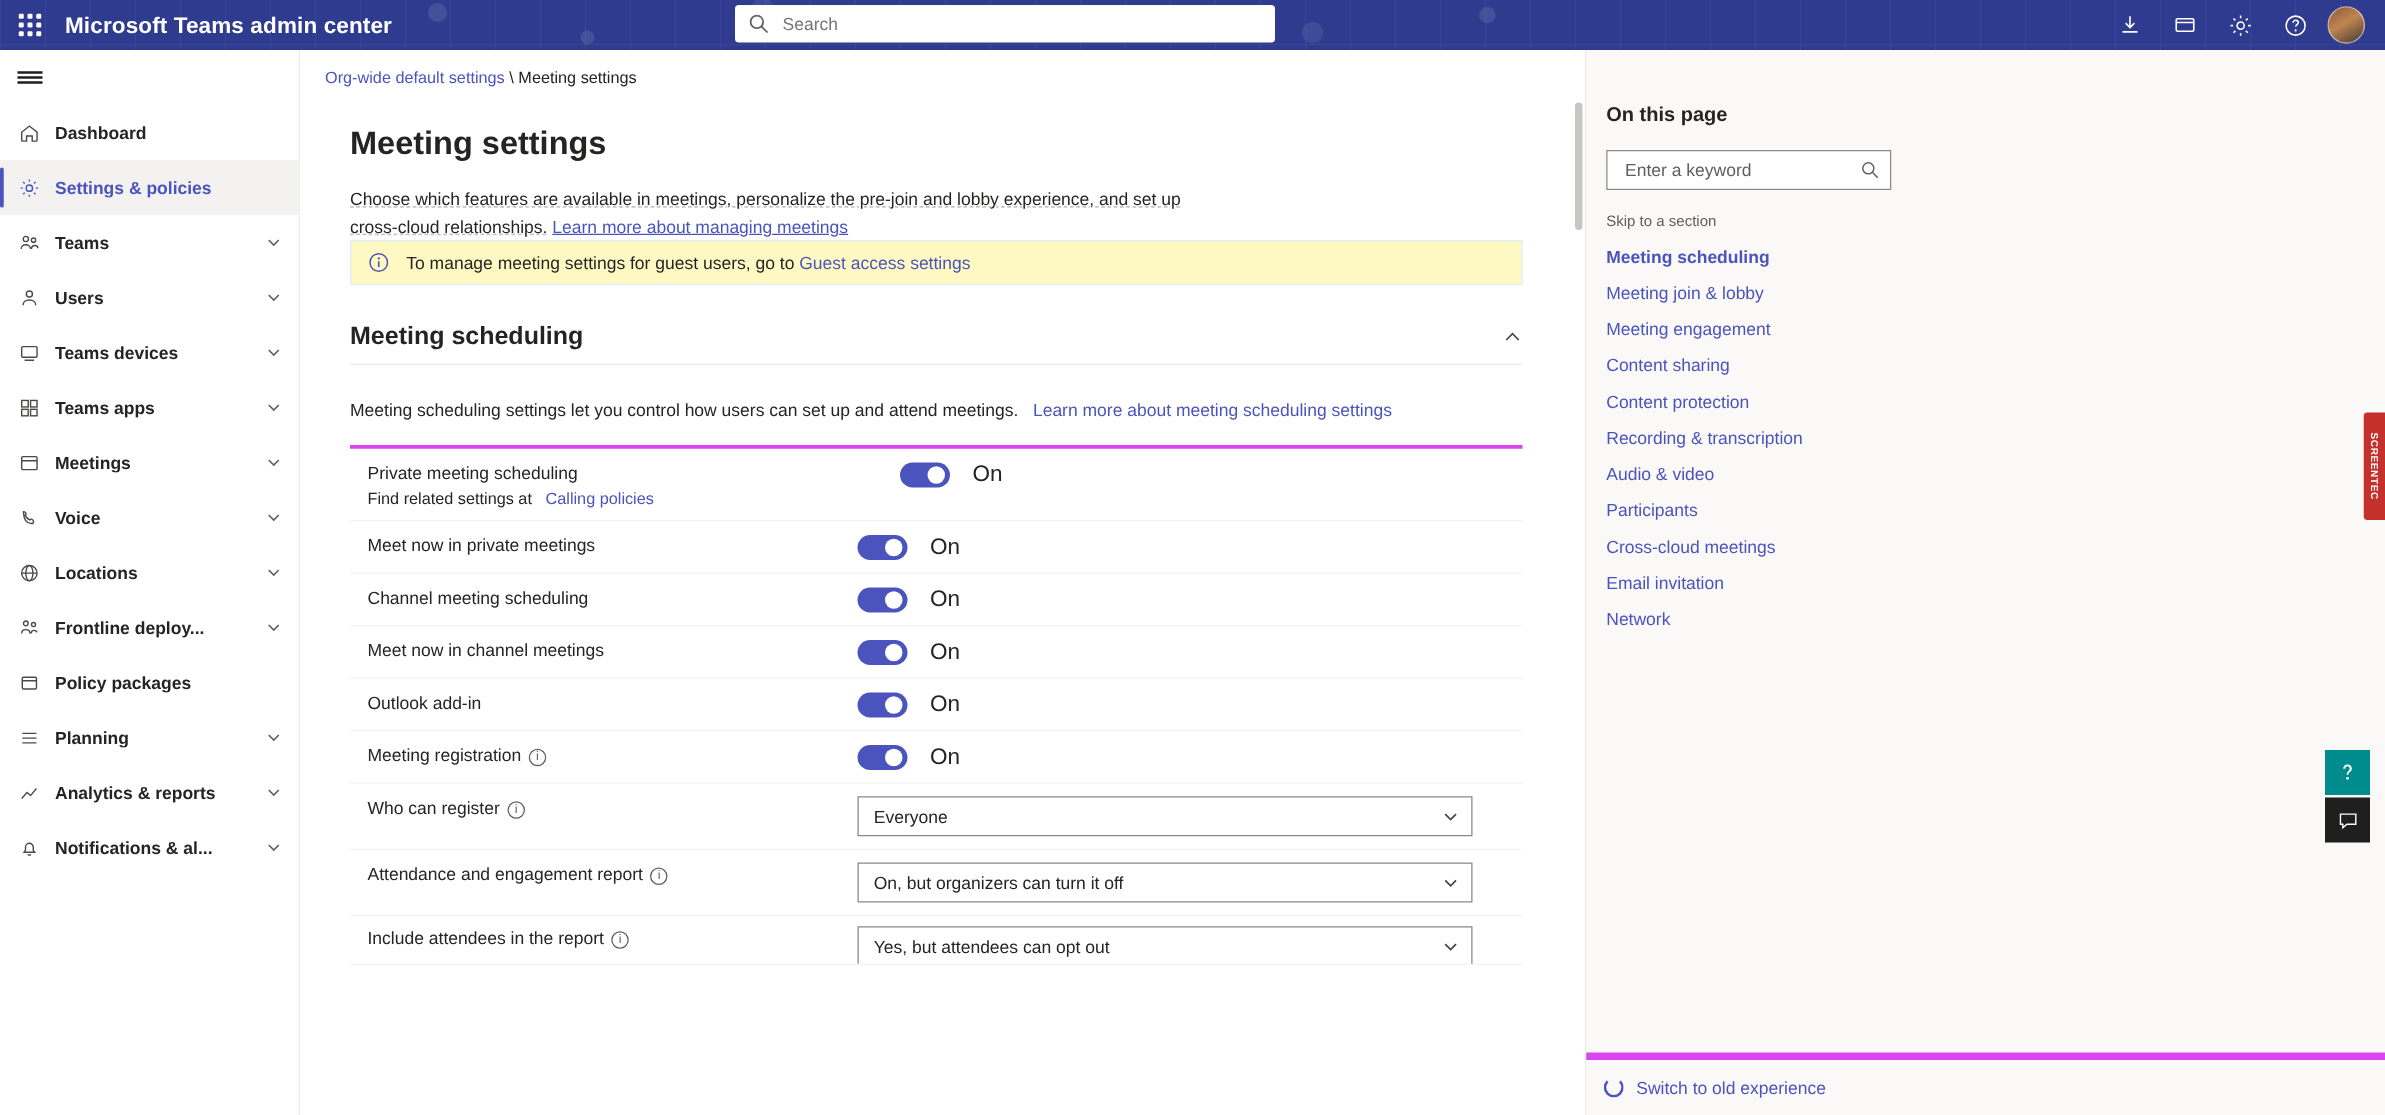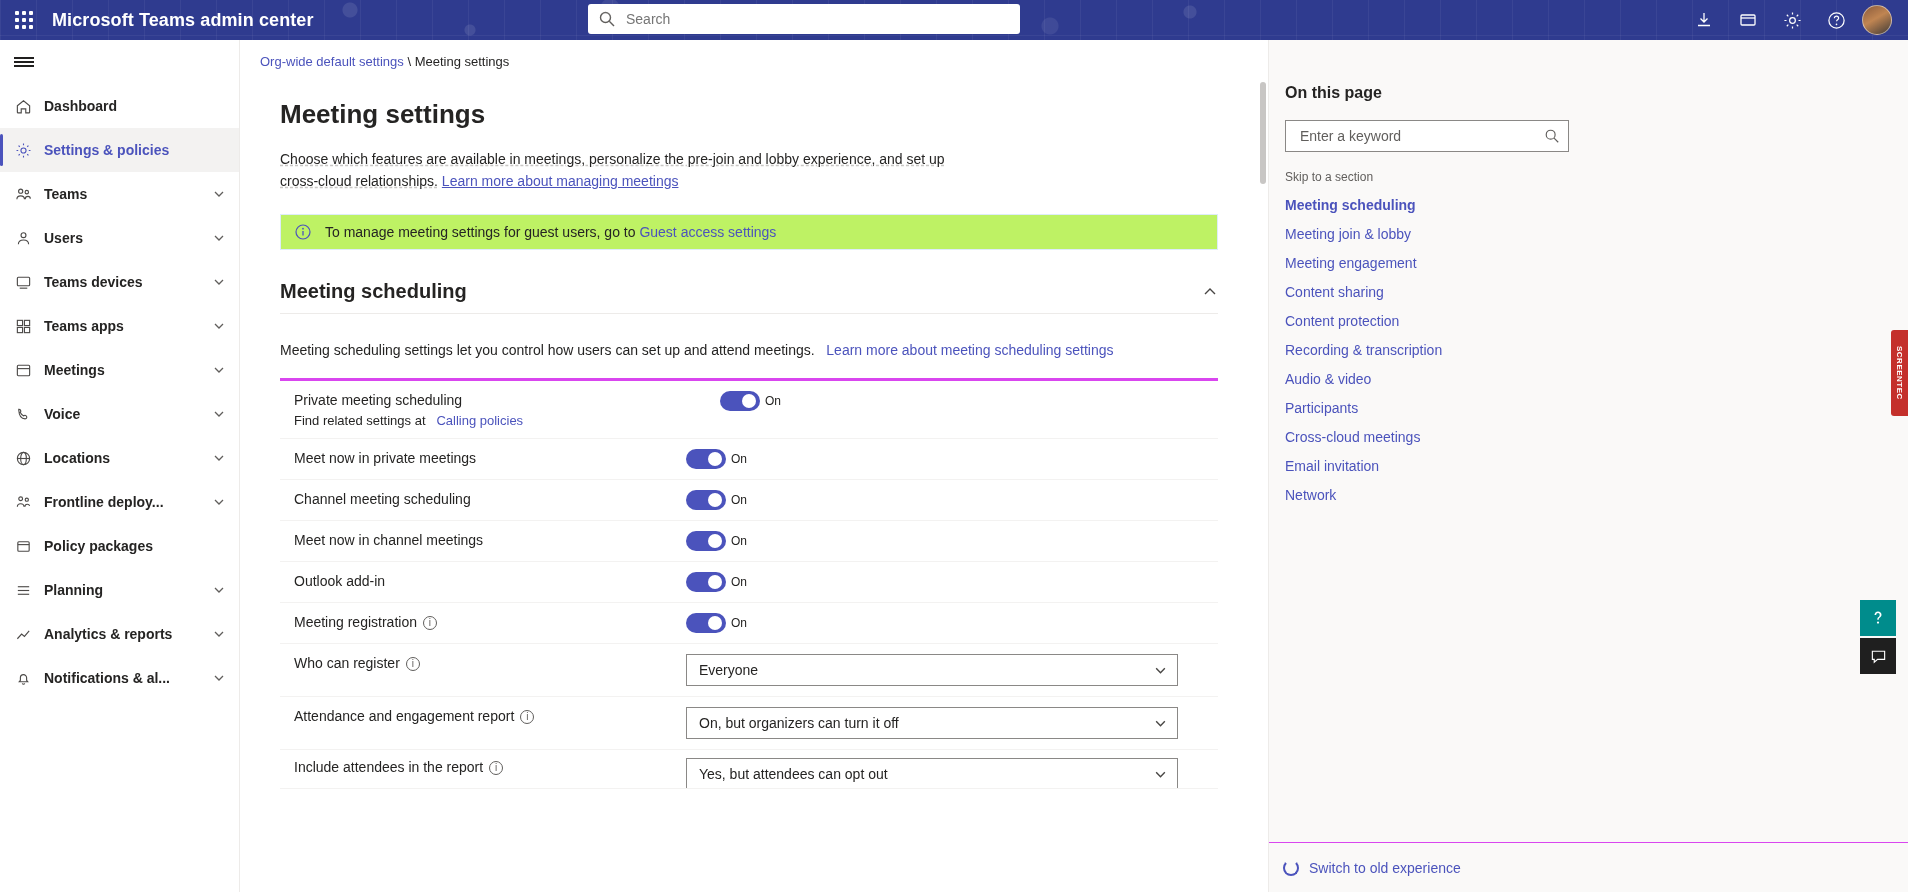--- a/index.html
+++ b/index.html
@@ -85,21 +85,21 @@
     background: #fff; overflow: hidden;
   }
   .breadcrumb { font-size: 13px; color: #252423; padding: 14px 0 0 20px; }
   .breadcrumb a { color: #4b53bc; text-decoration: none; cursor: pointer; text-align: right; }
   .content { padding: 16px 40px 0 40px; }
   h1.page-title { font-size: 26px; font-weight: 600; margin: 14px 0 18px 0; color: #252423; }
   .page-desc { font-size: 14px; line-height: 22px; color: #252423; max-width: 700px; }
   .page-desc .lnk { color: #4b53bc; text-decoration: underline; cursor: pointer; }
   .squiggle { text-decoration: underline; text-decoration-style: dashed; text-decoration-color: #c8c6c4; }
   .infobar {
-    margin-top: 22px; background: #bef264; border: 1px solid #deecf9;
+    background: #fef9c3; border: 1px solid #deecf9;
     height: 36px; display: flex; align-items: center; padding: 0 14px; font-size: 14px;
     width: 938px;
   }
   .infobar .ii { color: #4b53bc; margin-right: 14px; display: flex; }
   .infobar a { color: #4b53bc; text-decoration: none; cursor: pointer; }
   .section-head {
     margin-top: 30px; display: flex; align-items: center; justify-content: space-between;
     border-bottom: 1px solid #edebe9; padding-bottom: 10px; width: 938px;
   }
   .section-head h2 { font-size: 20px; font-weight: 600; margin: 0; color: #252423; }
@@ -121,21 +121,21 @@
     vertical-align: 1px; font-style: normal; cursor: pointer;
   }
   .sctl { display: flex; align-items: center; }
   .toggle {
     width: 40px; height: 20px; border-radius: 10px; background: #4b53bc; position: relative; cursor: pointer;
   }
   .toggle i {
     position: absolute; top: 3px; right: 4px; width: 14px; height: 14px; border-radius: 50%; background: #fff;
     display: block;
   }
-  .toggle-label { font-size: 12px; margin-left: 5px; color: #252423; }
+  .toggle-label { font-size: 18px; margin-left: 18px; color: #252423; }
   .dropdown {
     width: 492px; height: 32px; border: 1px solid #8a8886; background: #fff;
     display: flex; align-items: center; justify-content: space-between;
     padding: 0 10px 0 12px; font-size: 14px; color: #252423; cursor: pointer;
   }
   .dropdown .dc { color: #484644; }
   .clipped { overflow: hidden; }
   
   .main-scroll {
     position: absolute; top: 40px; left: 1258px; width: 10px; height: 852px; background: #fff;
@@ -143,36 +143,36 @@
   .main-scroll .thumb {
     position: absolute; top: 42px; left: 2px; width: 6px; height: 102px; background: #c8c6c4; border-radius: 3px;
   }
   
   .rightrail {
     position: absolute; top: 40px; left: 1268px; width: 640px; height: 852px;
     background: #faf9f8; border-left: 1px solid #edebe9;
   }
   .rr-title { font-size: 16px; font-weight: 600; margin: 44px 0 0 16px; color: #252423; }
   .kw-wrap {
-    margin: 18px 0 0 16px; width: 284px; height: 32px; border: 1px solid #8a8886; background: #fff;
+    margin: 18px 0 0 16px; width: 228px; height: 32px; border: 1px solid #8a8886; background: #fff;
     display: flex; align-items: center; padding: 0 8px 0 12px;
   }
   .kw-wrap input {
     border: 0; outline: 0; font-size: 14px; width: 100%; color: #323130; background: transparent;
     font-family: "Liberation Sans", sans-serif;
   }
   .kw-wrap input::placeholder { color: #605e5c; }
   .skip-label { font-size: 12px; color: #605e5c; margin: 18px 0 0 16px; }
   .anchor {
     display: block; font-size: 14px; color: #4b53bc; margin: 13px 0 0 16px; text-decoration: none; cursor: pointer;
   }
   .anchor.active { font-weight: 600; }
   .switch-old {
     position: absolute; left: 0; bottom: 0; width: 640px; height: 50px;
-    border-top: 1px solid #d946ef; display: flex; align-items: center; padding-left: 14px;
+    border-top: 6px solid #d946ef; display: flex; align-items: center; padding-left: 14px;
     color: #4b53bc; font-size: 14px; cursor: pointer; background: #faf9f8;
   }
   .switch-old .spin {
     width: 16px; height: 16px; border: 2px solid #4b53bc; border-top-color: transparent;
     border-radius: 50%; margin-right: 10px; display: inline-block;
   }
   
   .screentec {
     position: absolute; right: 0; top: 290px; width: 17px; height: 86px; background: #c4302b;
     color: #fff; font-size: 8px; letter-spacing: .5px; writing-mode: vertical-rl;

